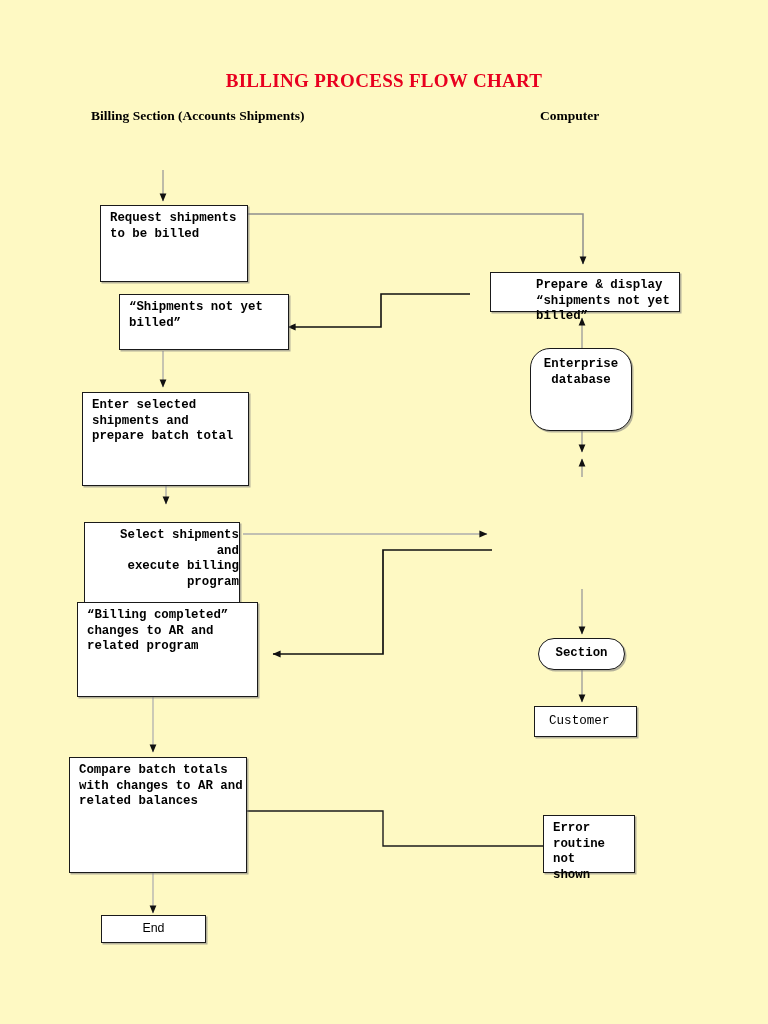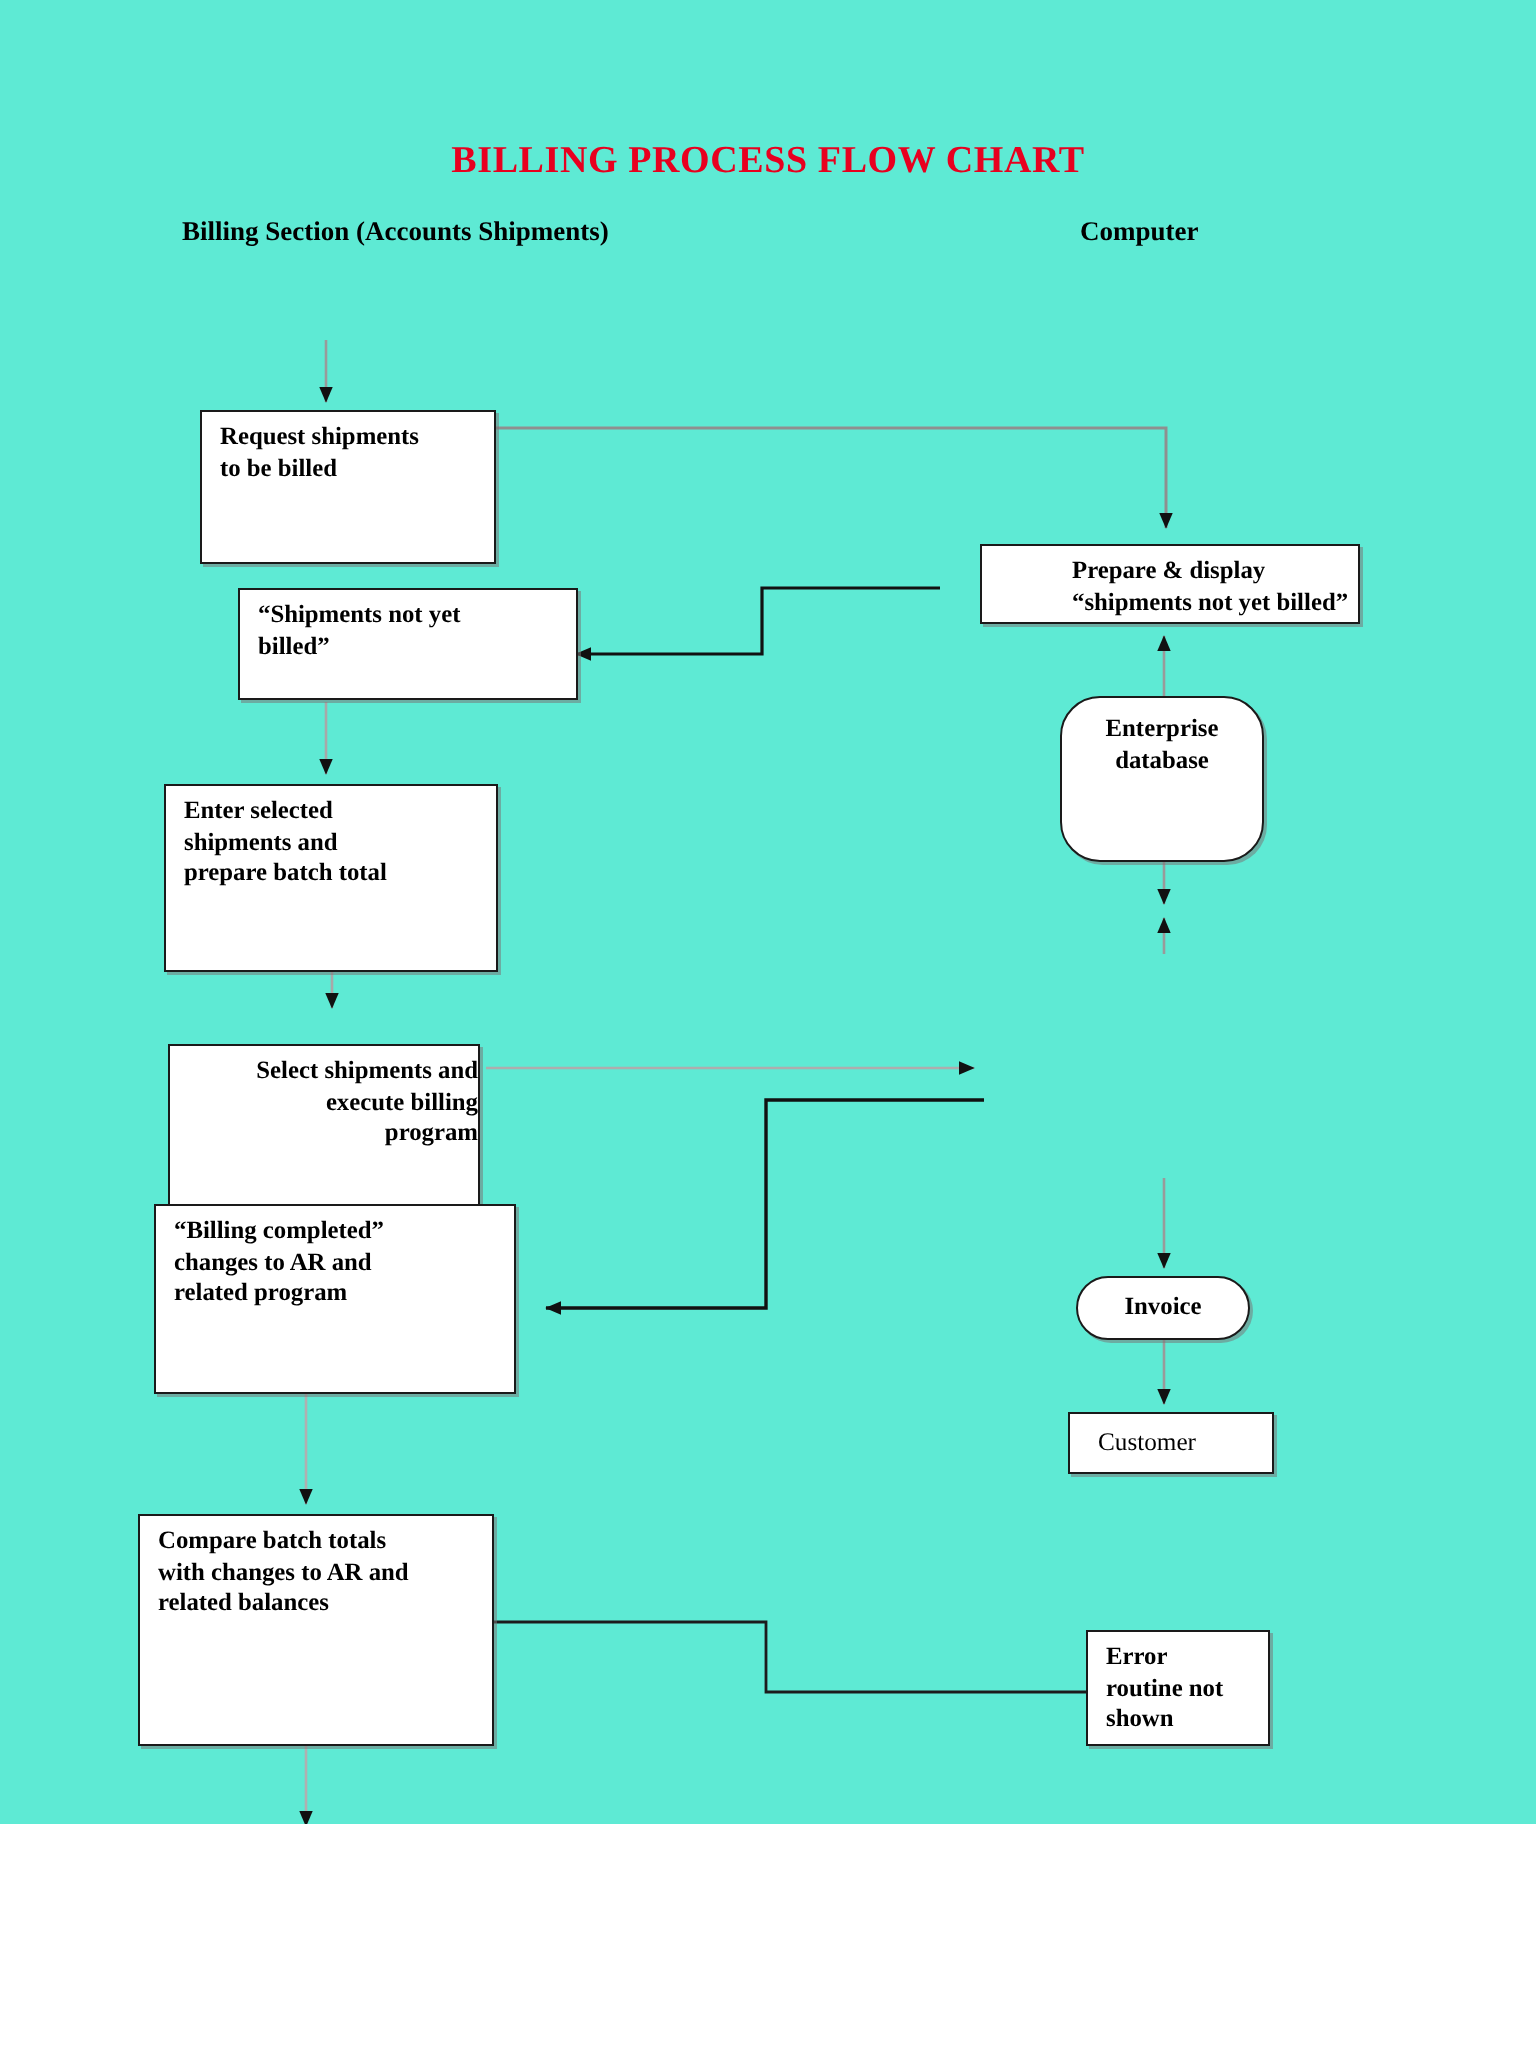--- a/index.html
+++ b/index.html
@@ -4,22 +4,22 @@
 <title>Billing Process Flow Chart</title>
 <style>
   html, body {
     margin: 0;
     padding: 0;
     background: #ffffff;
   }
   #page {
     position: relative;
     width: 768px;
-    height: 912px;
-    background: #5eead4;
+    height: 1024px;
+    background: #fef9c3;
     overflow: hidden;
     font-family: "Liberation Serif", "DejaVu Serif", serif;
   }
   .title {
     position: absolute;
     left: 0;
     top: 70px;
     width: 768px;
     text-align: center;
     color: #e8001f;
@@ -46,21 +46,21 @@
     border: 1.3px solid #1a1a1a;
     box-shadow: 1.5px 1.5px 0 0 rgba(120,120,120,0.55);
   }
   .node .txt {
     display: block;
     font-weight: bold;
     font-size: 12.4px;
     line-height: 15.6px;
     color: #000000;
     white-space: pre-line;
-    font-family: Liberation Serif, serif;
+    font-family: Liberation Mono, monospace;
   }
   
   .node.body .txt {
     padding: 5px 0 0 9px;
   }
   
   .node.terminal {
     display: flex;
     align-items: center;
     justify-content: center;
@@ -227,21 +227,21 @@
 “shipments not yet billed”</span>
   </div>
 
   <div class="node center" style="left:530px; top:348px; width:102px; height:83px;">
     <span class="txt">Enterprise
 database</span>
   </div>
 
 
   <div class="node center mid" style="left:538px; top:638px; width:87px; height:32px;">
-    <span class="txt">Invoice</span>
+    <span class="txt">Section</span>
   </div>
 
   <div class="node plain" style="left:534px; top:706px; width:103px; height:31px;">
     <span class="txt">Customer</span>
   </div>
 
   <div class="node body" style="left:543px; top:815px; width:92px; height:58px;">
     <span class="txt">Error
 routine not
 shown</span>

